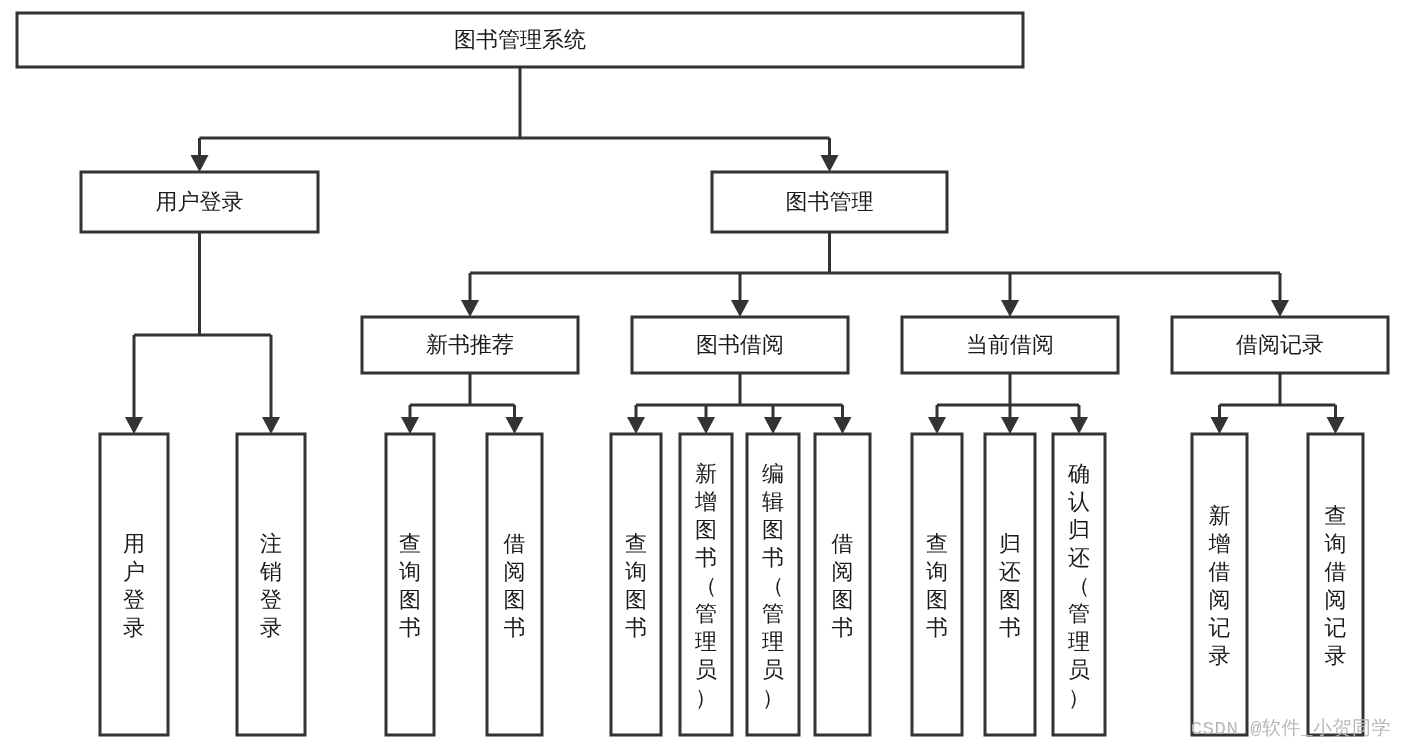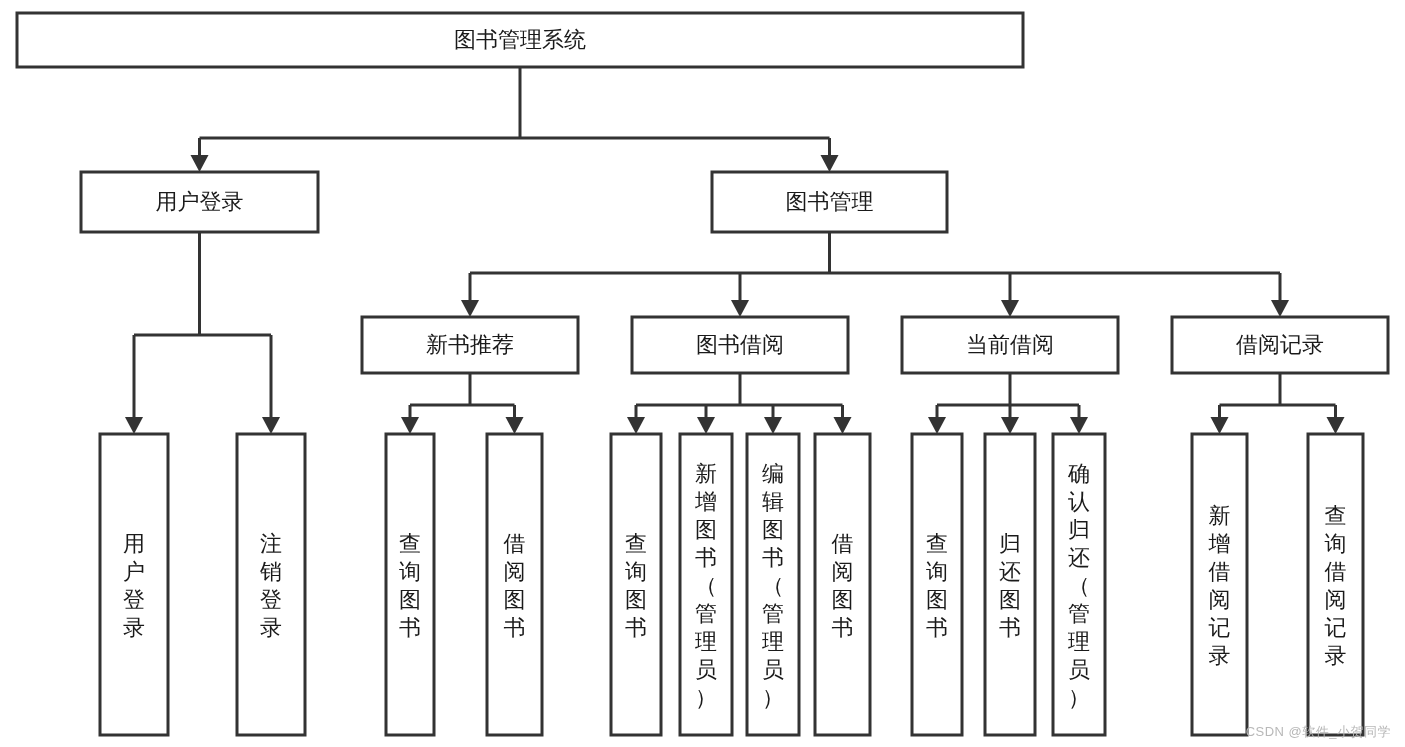--- a/index.html
+++ b/index.html
@@ -53,22 +53,22 @@
   .node-label-vertical {
     fill: #1a1a1a;
     font-family: "Liberation Sans", "DejaVu Sans", sans-serif;
     font-size: 22px;
     text-anchor: middle;
   }
   .watermark {
     position: absolute;
     right: 14px;
     bottom: 6px;
-    font-family: Liberation Sans, sans-serif;
-    font-size: 13px;
+    font-family: Liberation Mono, monospace;
+    font-size: 19px;
     color: #b8b8b8;
     letter-spacing: 0.5px;
     white-space: nowrap;
     user-select: none;
   }
 </style>
 </head>
 <body>
 
 <div id="diagram-root">

